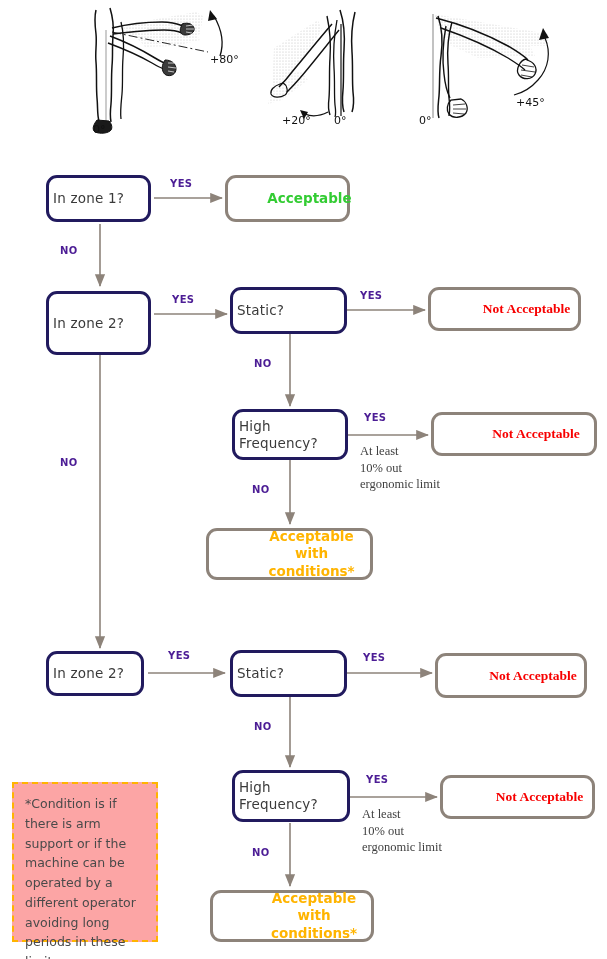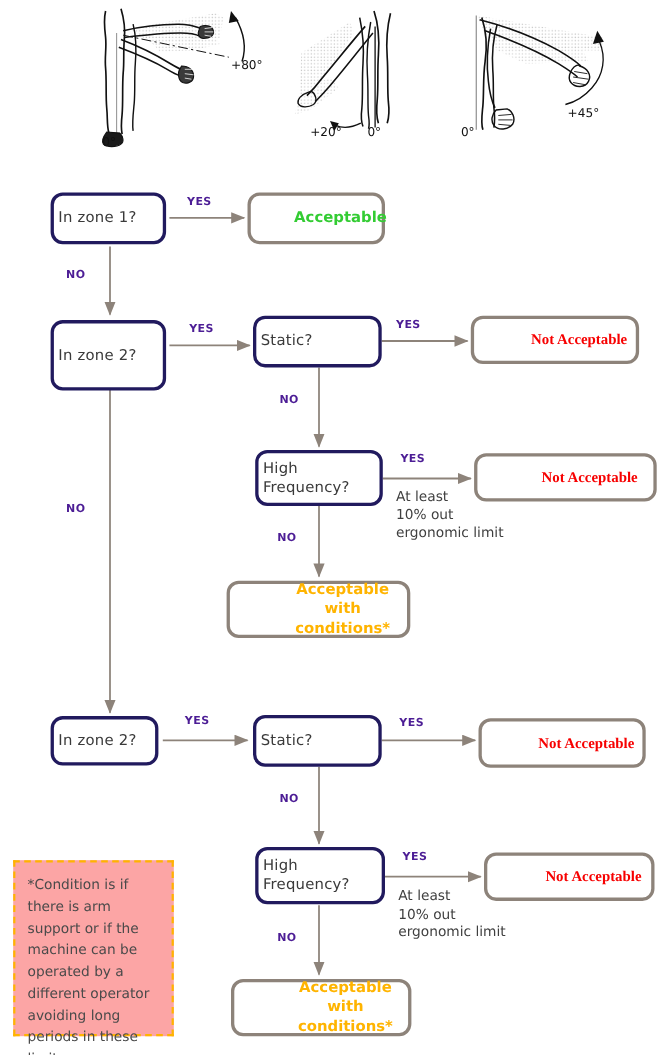--- a/index.html
+++ b/index.html
@@ -74,20 +74,21 @@
     color: #4c1d95;
     letter-spacing: 0.4px;
     white-space: nowrap;
   }
   .note-label {
     position: absolute;
     font-size: 12.5px;
     color: #3f3f3f;
     line-height: 1.32;
     white-space: pre-line;
+    font-family: Liberation Serif, serif;
   }
 
   
   #arrows {
     position: absolute;
     left: 0; top: 0;
     width: 607px; height: 959px;
     pointer-events: none;
   }
 

